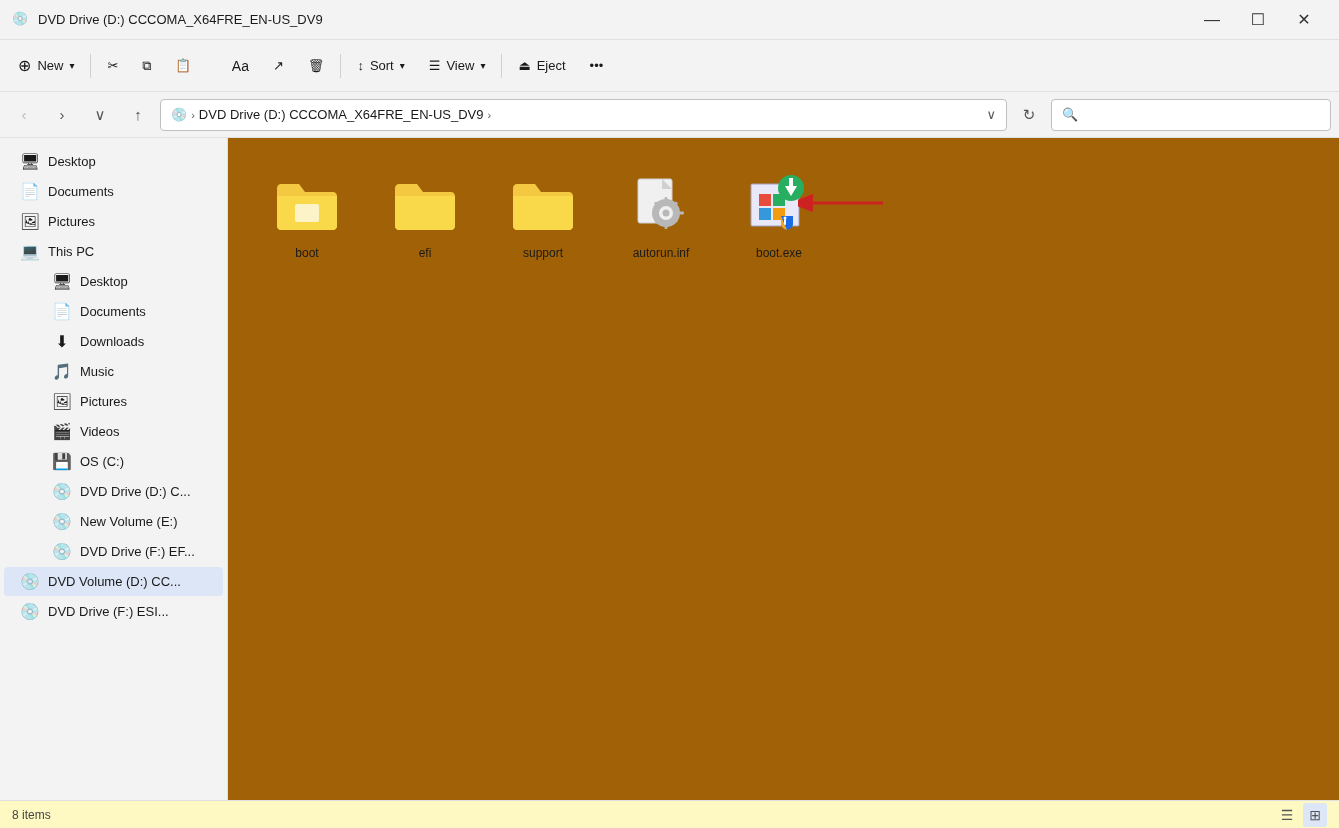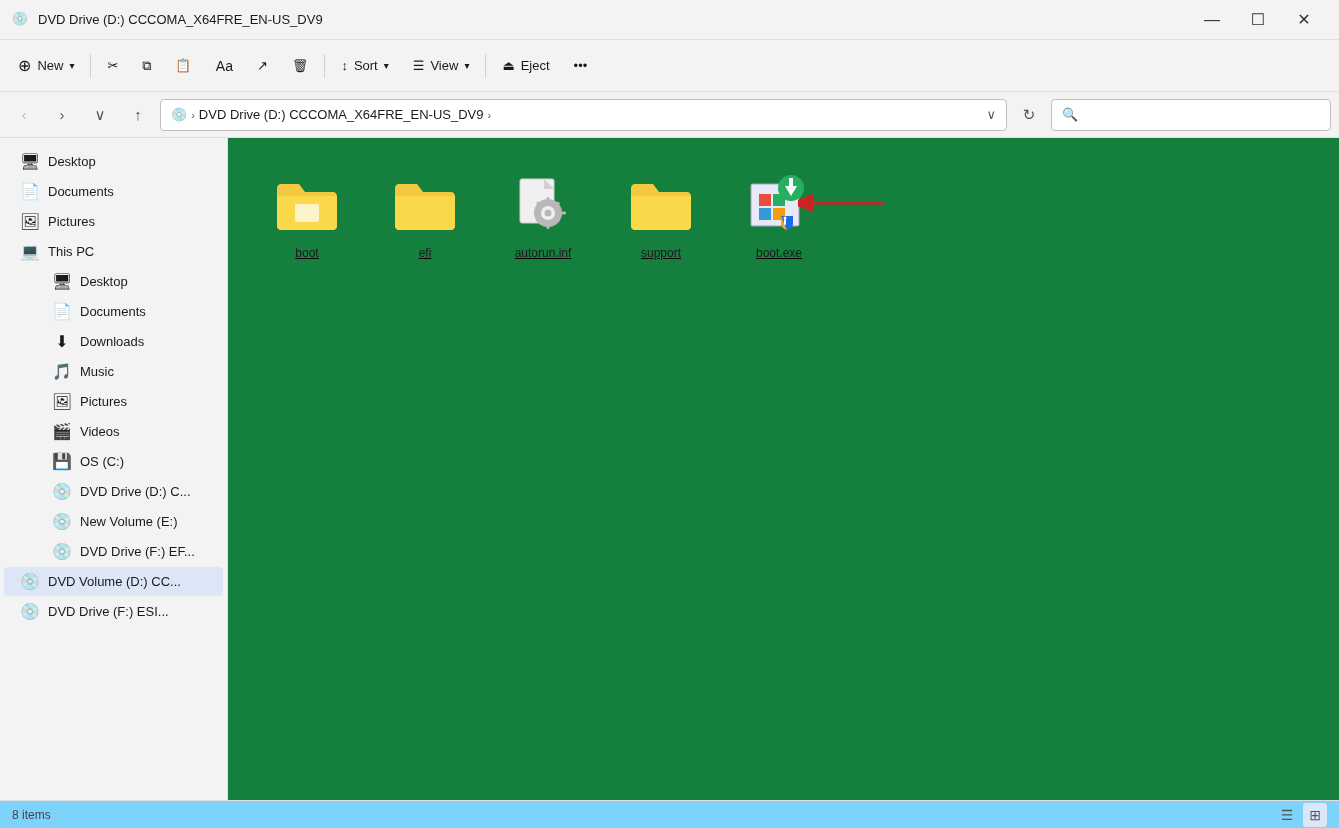--- a/index.html
+++ b/index.html
@@ -189,24 +189,23 @@
       border-radius: 4px;
       margin: 1px 4px;
     }
     .sidebar-item.active { background: #dce6f7; }
     .sidebar-icon { font-size: 16px; width: 20px; text-align: center; }
     .sidebar-section { padding-left: 32px; }
 
     
     .content {
       flex: 1;
-      background: #15803d;
+      background: #a16207;
       overflow-y: auto;
       padding: 20px 24px;
-      text-decoration: underline;
     }
     .file-grid {
       display: flex;
       flex-wrap: wrap;
       gap: 8px;
       align-content: flex-start;
     }
     .file-item {
       display: flex;
       flex-direction: column;
@@ -233,21 +232,21 @@
     }
 
     
     .folder-icon svg { width: 68px; height: 60px; }
     .file-icon-generic svg { width: 52px; height: 64px; }
     .gear-file svg { width: 58px; height: 58px; }
 
     
     .status-bar {
       height: 28px;
-      background: #7dd3fc;
+      background: #fef9c3;
       border-top: 1px solid #e0e0e0;
       display: flex;
       align-items: center;
       justify-content: space-between;
       padding: 0 12px;
       font-size: 12px;
       color: #444;
     }
     .status-right {
       display: flex;
@@ -297,21 +296,21 @@
   <button class="toolbar-btn">
     <span>✂</span>
   </button>
   <button class="toolbar-btn">
     <span>⧉</span>
   </button>
   <button class="toolbar-btn">
     <span>📋</span>
   </button>
   <button class="toolbar-btn">
-    <span style="font-size:14px;">Aa</span>
+    <span style="font-size:14px;margin-left:16px;">Aa</span>
   </button>
   <button class="toolbar-btn">
     <span>↗</span>
   </button>
   <button class="toolbar-btn">
     <span>🗑</span>
   </button>
   <div class="toolbar-divider"></div>
   <button class="toolbar-btn">
     <span>↕</span>
@@ -446,20 +445,30 @@
           <svg viewBox="0 0 68 60" fill="none" xmlns="http://www.w3.org/2000/svg">
             <path d="M4 14C4 11.8 5.8 10 8 10H26L32 18H60C62.2 18 64 19.8 64 22V52C64 54.2 62.2 56 60 56H8C5.8 56 4 54.2 4 52V14Z" fill="#F5C842"></path>
             <path d="M4 22H64V52C64 54.2 62.2 56 60 56H8C5.8 56 4 54.2 4 52V22Z" fill="#F9D84A"></path>
           </svg>
         </div>
         <span class="file-label">efi</span>
       </div>
 
 
       <div class="file-item">
+        <div class="file-icon-wrap folder-icon">
+          <svg viewBox="0 0 68 60" fill="none" xmlns="http://www.w3.org/2000/svg">
+            <path d="M4 14C4 11.8 5.8 10 8 10H26L32 18H60C62.2 18 64 19.8 64 22V52C64 54.2 62.2 56 60 56H8C5.8 56 4 54.2 4 52V14Z" fill="#F5C842"></path>
+            <path d="M4 22H64V52C64 54.2 62.2 56 60 56H8C5.8 56 4 54.2 4 52V22Z" fill="#F9D84A"></path>
+          </svg>
+        </div>
+        <span class="file-label">support</span>
+      </div>
+
+      <div class="file-item">
         <div class="file-icon-wrap gear-file">
           <svg viewBox="0 0 58 58" fill="none" xmlns="http://www.w3.org/2000/svg">
 
             <rect x="6" y="4" width="34" height="44" rx="2" fill="#f0f0f0" stroke="#d0d0d0" stroke-width="1"></rect>
             <path d="M30 4L40 14H30V4Z" fill="#d0d0d0"></path>
 
             <circle cx="34" cy="38" r="14" fill="#b8b8b8"></circle>
             <circle cx="34" cy="38" r="7" fill="#f0f0f0"></circle>
             <circle cx="34" cy="38" r="3.5" fill="#b8b8b8"></circle>
 
@@ -469,30 +478,20 @@
             <rect x="46" y="36.5" width="6" height="3" rx="1" fill="#b8b8b8"></rect>
             <rect x="23.5" y="26.5" width="3" height="6" rx="1" fill="#b8b8b8" transform="rotate(-45 25 29.5)"></rect>
             <rect x="41.5" y="41.5" width="3" height="6" rx="1" fill="#b8b8b8" transform="rotate(-45 43 44.5)"></rect>
             <rect x="23.5" y="41.5" width="3" height="6" rx="1" fill="#b8b8b8" transform="rotate(45 25 44.5)"></rect>
             <rect x="41.5" y="26.5" width="3" height="6" rx="1" fill="#b8b8b8" transform="rotate(45 43 29.5)"></rect>
           </svg>
         </div>
         <span class="file-label">autorun.inf</span>
       </div>
 
-      <div class="file-item">
-        <div class="file-icon-wrap folder-icon">
-          <svg viewBox="0 0 68 60" fill="none" xmlns="http://www.w3.org/2000/svg">
-            <path d="M4 14C4 11.8 5.8 10 8 10H26L32 18H60C62.2 18 64 19.8 64 22V52C64 54.2 62.2 56 60 56H8C5.8 56 4 54.2 4 52V14Z" fill="#F5C842"></path>
-            <path d="M4 22H64V52C64 54.2 62.2 56 60 56H8C5.8 56 4 54.2 4 52V22Z" fill="#F9D84A"></path>
-          </svg>
-        </div>
-        <span class="file-label">support</span>
-      </div>
-
 
 
       <div class="file-item" style="position:relative;">
         <div class="file-icon-wrap" style="position:relative;">
 
           <svg width="72" height="72" viewBox="0 0 72 72" fill="none" xmlns="http://www.w3.org/2000/svg">
 
             <rect x="8" y="16" width="48" height="42" rx="1" fill="#e8e8f8" stroke="#a0a0c0" stroke-width="1"></rect>
 
             <rect x="16" y="26" width="12" height="12" fill="#e74c3c"></rect>

